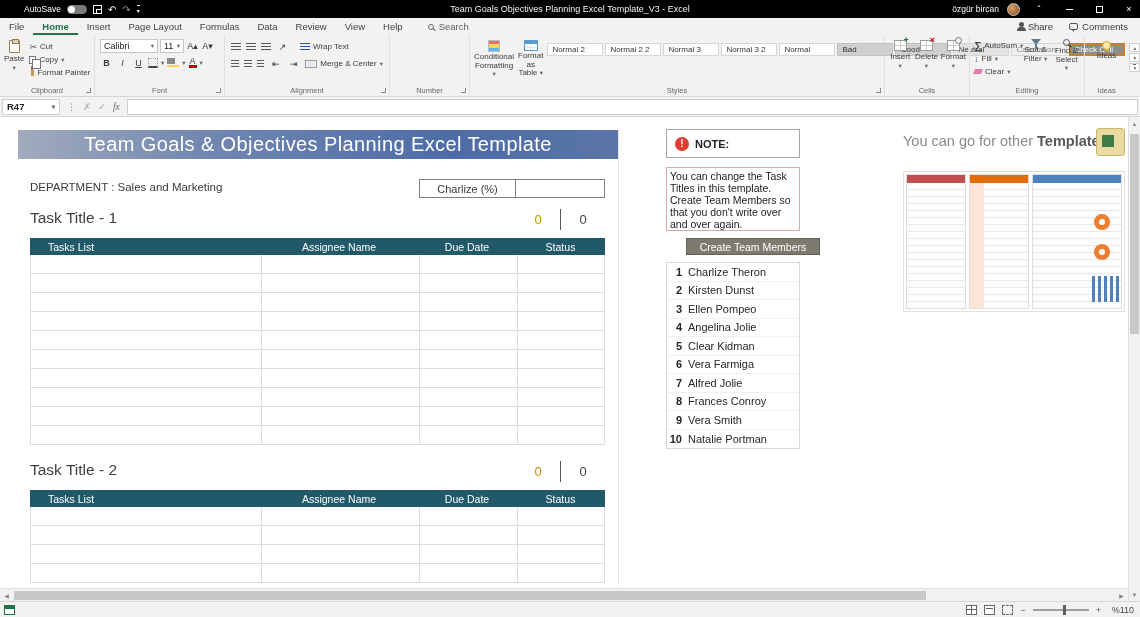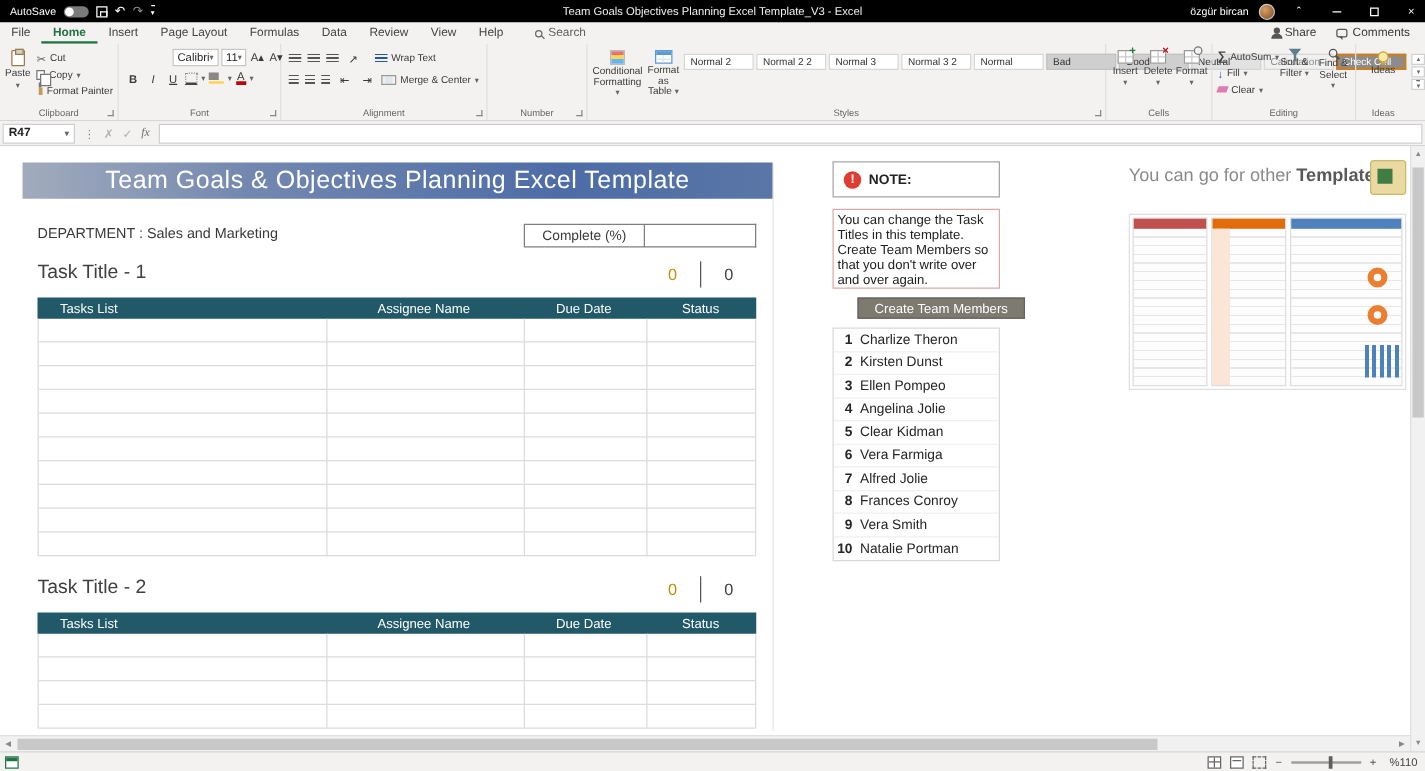--- a/index.html
+++ b/index.html
@@ -1,21 +1,21 @@
 <!DOCTYPE html>
 <html><head>
 <meta charset="utf-8">
 <style>
   * { margin:0; padding:0; box-sizing:border-box; }
   html,body { width:1140px; height:617px; overflow:hidden; }
   body { font-family:"Liberation Sans", sans-serif; background:#fff; }
   .app { position:relative; width:1140px; height:617px; background:#f3f2f1; overflow:hidden; }
 
   
-  .titlebar { position:absolute; top:0; left:0; right:0; height:18px; background:#000; display:flex; align-items:center; color:#fff; }
+  .titlebar { position:absolute; top:0; left:0; right:0; height:18px; background:#000; display:flex; align-items:center; color:#fff;padding-left:16px; }
   .qat { display:flex; align-items:center; gap:6px; padding-left:8px; font-size:8.5px; z-index:2; }
   .autosave-pill { width:20px; height:9px; border-radius:5px; background:#7a7a7a; position:relative; }
   .autosave-pill::before { content:""; position:absolute; left:1px; top:1px; width:7px; height:7px; border-radius:50%; background:#fff; }
   .ic-save { width:9px; height:9px; border:1px solid #fff; position:relative; }
   .ic-save::after { content:""; position:absolute; left:2px; bottom:0px; width:4px; height:3px; border:1px solid #fff; border-bottom:none; }
   .glyph-undo { font-size:10px; color:#fff; }
   .glyph-redo { font-size:10px; color:#8d8d8d; }
   .qat-more { font-size:6px; color:#fff; border-top:1px solid #fff; padding-top:1px; }
   .tb-title { position:absolute; left:50%; transform:translateX(-50%); white-space:nowrap; font-size:9px; color:#f1f1f1; }
   .tb-right { margin-left:auto; display:flex; align-items:center; gap:8px; padding-right:0; font-size:8.5px; z-index:2; }
@@ -247,21 +247,21 @@
             <span>Format Painter</span>
           </div>
         </div>
       </div>
       <span class="rgroup-label">Clipboard</span>
       <span class="launcher"></span>
     </div>
 
     <div class="rgroup" style="width:130px">
       <div style="display:flex;flex-direction:column;gap:3px;padding:4px 5px;">
-        <div style="display:flex;align-items:center;gap:2px;margin-left:38px;">
+        <div style="display:flex;align-items:center;gap:2px;">
           <div class="combo" style="width:58px">
             <span>Calibri</span>
               <span class="dd">▾</span>
           </div>
           <div class="combo" style="width:24px">
             <span>11</span>
               <span class="dd">▾</span>
           </div>
           <span class="sbtn">A▴</span>
           <span class="sbtn">A▾</span>
@@ -443,21 +443,21 @@
 
     <span class="tpl-hint"><span>You can go for other </span><b>Templates</b></span>
     <div class="tpl-logo"></div>
 
     <div class="note-text">You can change the Task Titles in this template.
 Create Team Members so that you don't write over and over again.</div>
 
     <span class="department">DEPARTMENT : Sales and Marketing</span>
 
     <div class="complete-wrap">
-      <div class="complete-cell">Complete (%)</div>
+      <div class="complete-cell">Charlize (%)</div>
       <div class="complete-empty"></div>
     </div>
 
     <span class="section-title" style="top:92px">Task Title - 1</span>
     <div class="vals" style="top:92px">
       <span class="v a">0</span>
       <span class="v b">0</span>
     </div>
 
     <div class="thead" style="top:121px">

